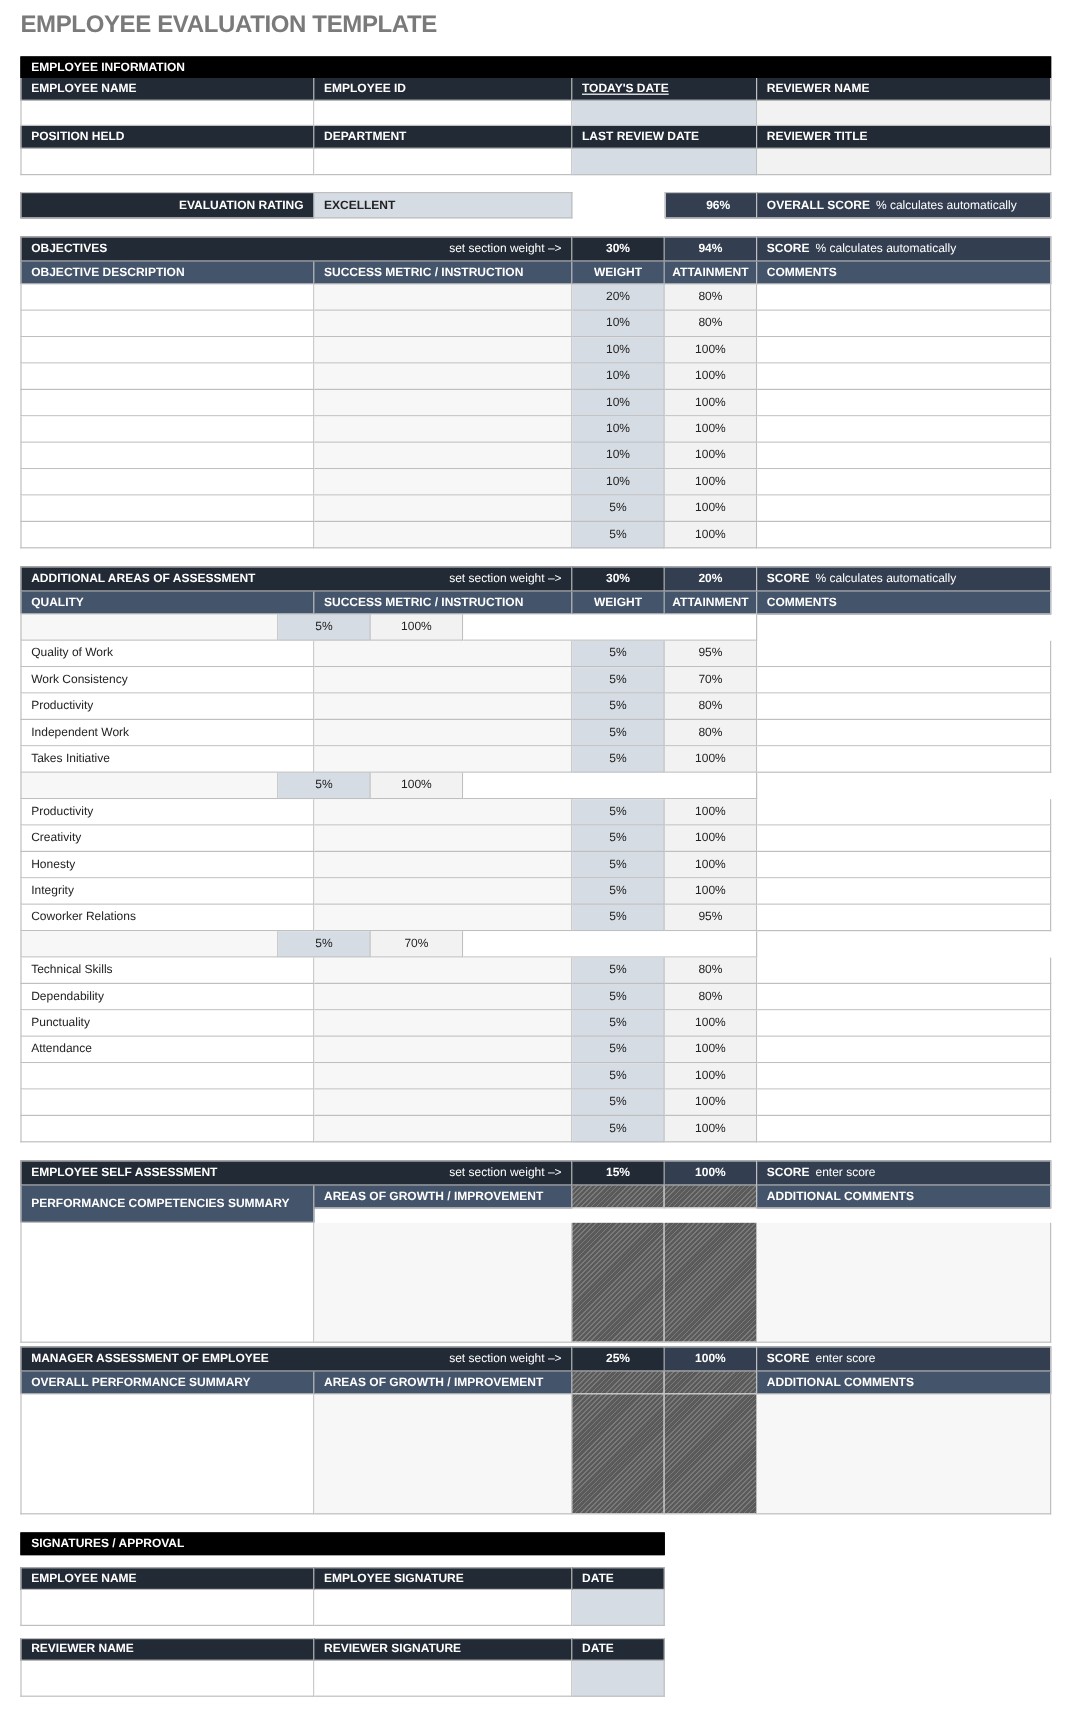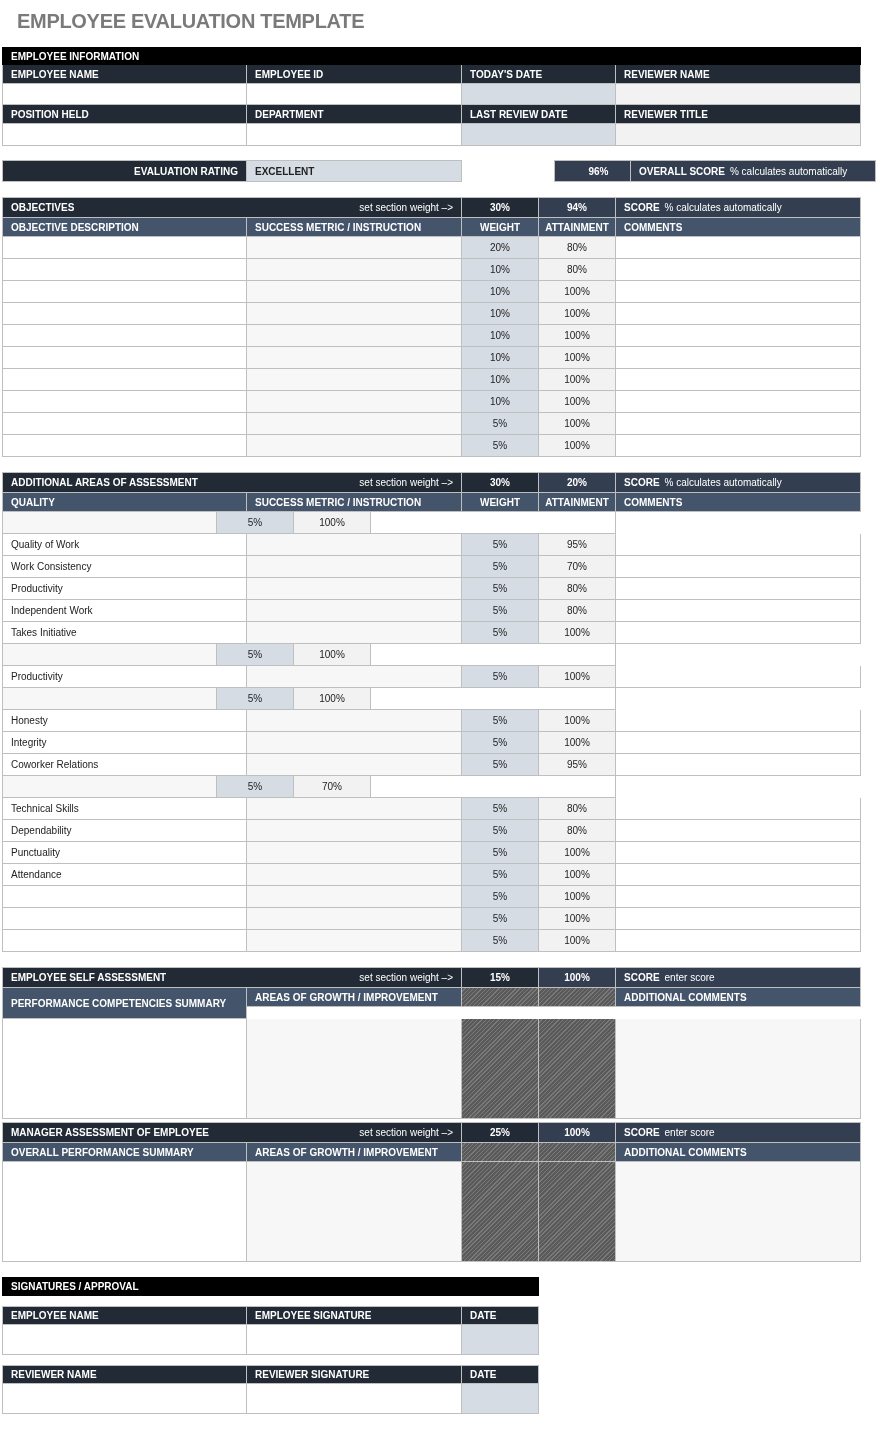--- a/index.html
+++ b/index.html
@@ -5,21 +5,21 @@
   * { box-sizing: border-box; margin: 0; padding: 0; }
   body {
     width: 896px; height: 1435px; background: #ffffff;
     font-family: "Liberation Sans", "DejaVu Sans", sans-serif;
     color: #222; position: relative; overflow: hidden;
   }
   .title {
     position: absolute; left: 17px; top: 10px;
     font-size: 20px; font-weight: bold; color: #7a7a7a; letter-spacing: -0.3px;
   }
-  .block { position: absolute; left: 2px; }
+  .block { position: absolute; left: 17px; }
   .row { display: flex; }
   .cell {
     border-right: 1px solid #bfbfbf; border-bottom: 1px solid #bfbfbf;
     font-size: 10px; display: flex; align-items: center; padding: 0 8px;
     white-space: nowrap; overflow: hidden;
   }
   .cell:first-child { border-left: 1px solid #bfbfbf; }
   .hdr-black { background: #000; color: #fff; font-weight: bold; font-size: 10px; }
   .hdr-dark { background: #222a35; color: #fff; font-weight: bold; }
   .hdr-mid { background: #44546a; color: #fff; font-weight: bold; }
@@ -44,21 +44,21 @@
 
 <div class="title">EMPLOYEE EVALUATION TEMPLATE</div>
 
 <div class="block" style="top:47px;">
   <div class="row">
     <div class="cell hdr-black top-border" style="width:859px;height:18px;border-color:#000;">EMPLOYEE INFORMATION</div>
   </div>
   <div class="row">
     <div class="cell hdr-dark" style="width:245px;height:19px;">EMPLOYEE NAME</div>
     <div class="cell hdr-dark" style="width:215px;height:19px;">EMPLOYEE ID</div>
-    <div class="cell hdr-dark" style="width:154px;height:19px;">TODAY'S DATE</div>
+    <div class="cell hdr-dark" style="width:154px;height:19px;text-decoration:underline;">TODAY'S DATE</div>
     <div class="cell hdr-dark" style="width:245px;height:19px;">REVIEWER NAME</div>
   </div>
   <div class="row">
     <div class="cell c-white" style="width:245px;height:21px;"></div>
     <div class="cell c-white" style="width:215px;height:21px;"></div>
     <div class="cell c-blue" style="width:154px;height:21px;"></div>
     <div class="cell c-grey" style="width:245px;height:21px;"></div>
   </div>
   <div class="row">
     <div class="cell hdr-dark" style="width:245px;height:19px;">POSITION HELD</div>
@@ -253,20 +253,21 @@
         <div class="cell c-white w5" style="height:22px;"></div>
       </div>
       <div class="row">
         <div class="cell c-white w1" style="height:22px;">Productivity</div>
         <div class="cell c-light w2" style="height:22px;"></div>
         <div class="cell c-blue w3 center" style="height:22px;">5%</div>
         <div class="cell c-grey w4 center" style="height:22px;">100%</div>
         <div class="cell c-white w5" style="height:22px;"></div>
       </div>
       <div class="row">
+        <div class="cell c-white w1" style="height:22px;">Creativity</div>
         <div class="cell c-light w2" style="height:22px;"></div>
         <div class="cell c-blue w3 center" style="height:22px;">5%</div>
         <div class="cell c-grey w4 center" style="height:22px;">100%</div>
         <div class="cell c-white w5" style="height:22px;"></div>
       </div>
       <div class="row">
         <div class="cell c-white w1" style="height:22px;">Honesty</div>
         <div class="cell c-light w2" style="height:22px;"></div>
         <div class="cell c-blue w3 center" style="height:22px;">5%</div>
         <div class="cell c-grey w4 center" style="height:22px;">100%</div>

